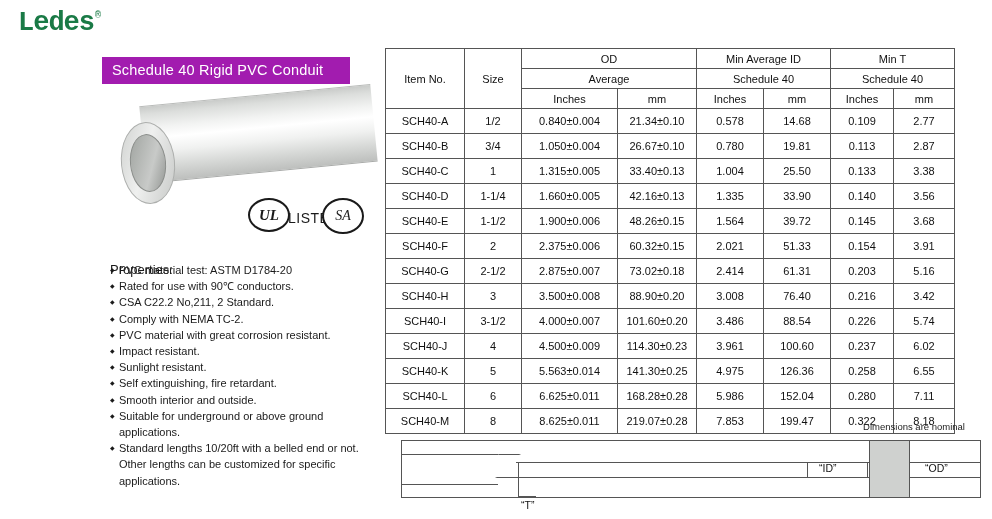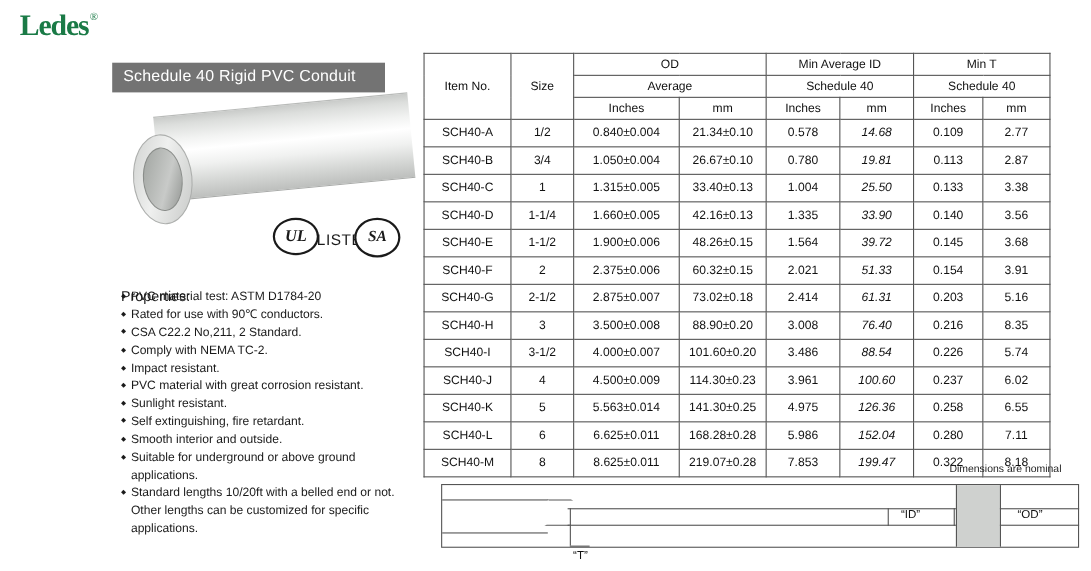--- a/index.html
+++ b/index.html
@@ -19,40 +19,40 @@
   
   #left-panel {
     position: absolute;
     left: 0; top: 0;
     width: 375px; height: 519px;
   }
 
   #brand-logo {
     position: absolute;
     left: 18px; top: 8px;
-    font-family: Liberation Serif, serif;
+    font-family: Liberation Mono, monospace;
     font-weight: bold;
     font-size: 27px;
     letter-spacing: -1px;
     color: #1a7a46;
   }
   #brand-logo .reg {
     font-size: 10px;
     vertical-align: top;
     position: relative;
     top: 2px;
     left: 1px;
     font-weight: normal;
   }
 
   #title-bar {
     position: absolute;
     left: 102px; top: 57px;
     width: 248px; height: 27px;
-    background: #737373;
+    background: #a21caf;
     color: #ffffff;
     font-size: 14.5px;
     line-height: 27px;
     padding-left: 10px;
     box-sizing: border-box;
     letter-spacing: .2px;
   }
 
   
   #pipe-photo {
@@ -116,21 +116,21 @@
     font-size: 14px;
     letter-spacing: .5px;
     color: #1a1a1a;
   }
   #csa-mark {
     left: 322px; top: 198px;
     width: 38px; height: 32px;
   }
   #csa-mark .csa-text {
     font-family: "Liberation Serif", serif;
-    font-weight: bold;
+    font-weight: normal;
     font-size: 14px;
     line-height: 32px;
     font-style: italic;
   }
 
   #properties-title {
     position: absolute;
     left: 110px; top: 262px;
     font-size: 13px;
     font-weight: normal;
@@ -170,21 +170,21 @@
     height: 24px;
     font-weight: normal;
     color: #111;
   }
   #spec-table thead th { height: 19px; }
   #spec-table td.item { width: 78px; }
   #spec-table td.size { width: 56px; }
   #spec-table td.c1 { width: 95px; }
   #spec-table td.c2 { width: 78px; }
   #spec-table td.c3 { width: 66px; }
-  #spec-table td.c4 { width: 66px; font-style: italic; }
+  #spec-table td.c4 { width: 66px; }
   #spec-table td.c5 { width: 62px; }
   #spec-table td.c6 { width: 60px; }
 
   #dims-note {
     position: absolute;
     left: 0; top: 421px;
     width: 965px;
     text-align: right;
     font-size: 9.5px;
     color: #222;
@@ -303,22 +303,22 @@
   <div id="csa-mark" class="cert">
     <span class="csa-text">SA</span>
   </div>
 
   <div id="properties-title">Properties:</div>
   <ul id="properties-list">
     <li>PVC material test: ASTM D1784-20</li>
     <li>Rated for use with 90℃ conductors.</li>
     <li>CSA C22.2 No,211, 2 Standard.</li>
     <li>Comply with NEMA TC-2.</li>
+    <li>PVC material with great corrosion resistant.</li>
     <li>Impact resistant.</li>
-    <li>PVC material with great corrosion resistant.</li>
     <li>Sunlight resistant.</li>
     <li>Self extinguishing, fire retardant.</li>
     <li>Smooth interior and outside.</li>
     <li>Suitable for underground or above ground applications.</li>
     <li>Standard lengths 10/20ft with a belled end or not. Other lengths can  be customized for specific applications.</li>
   </ul>
 </div>
 
 <table id="spec-table">
   <thead>
@@ -415,21 +415,21 @@
         <td class="c6">5.16</td>
       </tr>
       <tr>
         <td class="item">SCH40-H</td>
         <td class="size">3</td>
         <td class="c1">3.500±0.008</td>
         <td class="c2">88.90±0.20</td>
         <td class="c3">3.008</td>
         <td class="c4">76.40</td>
         <td class="c5">0.216</td>
-        <td class="c6">8.35</td>
+        <td class="c6">3.42</td>
       </tr>
       <tr>
         <td class="item">SCH40-I</td>
         <td class="size">3-1/2</td>
         <td class="c1">4.000±0.007</td>
         <td class="c2">101.60±0.20</td>
         <td class="c3">3.486</td>
         <td class="c4">88.54</td>
         <td class="c5">0.226</td>
         <td class="c6">5.74</td>

